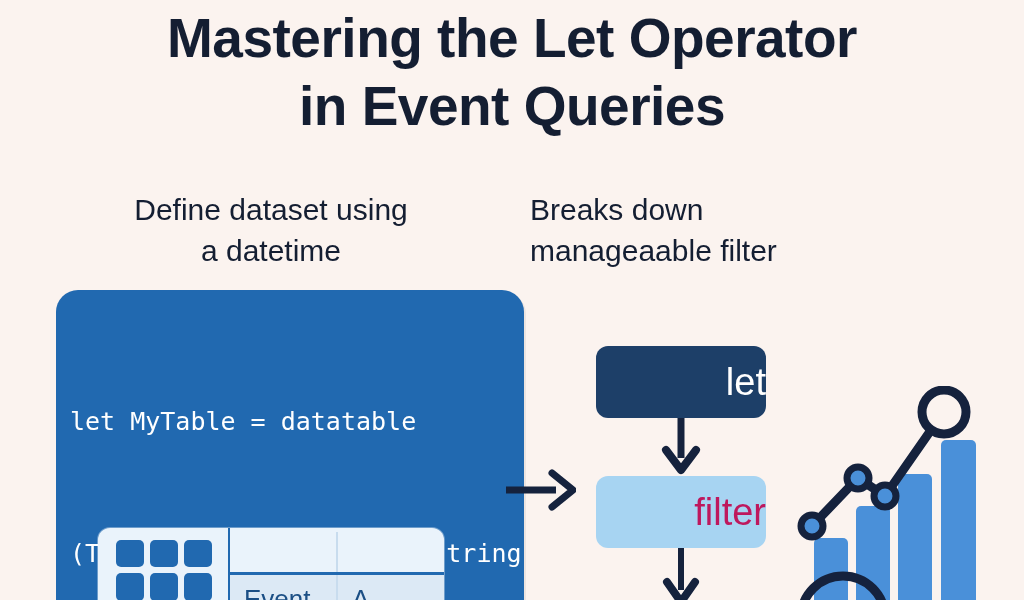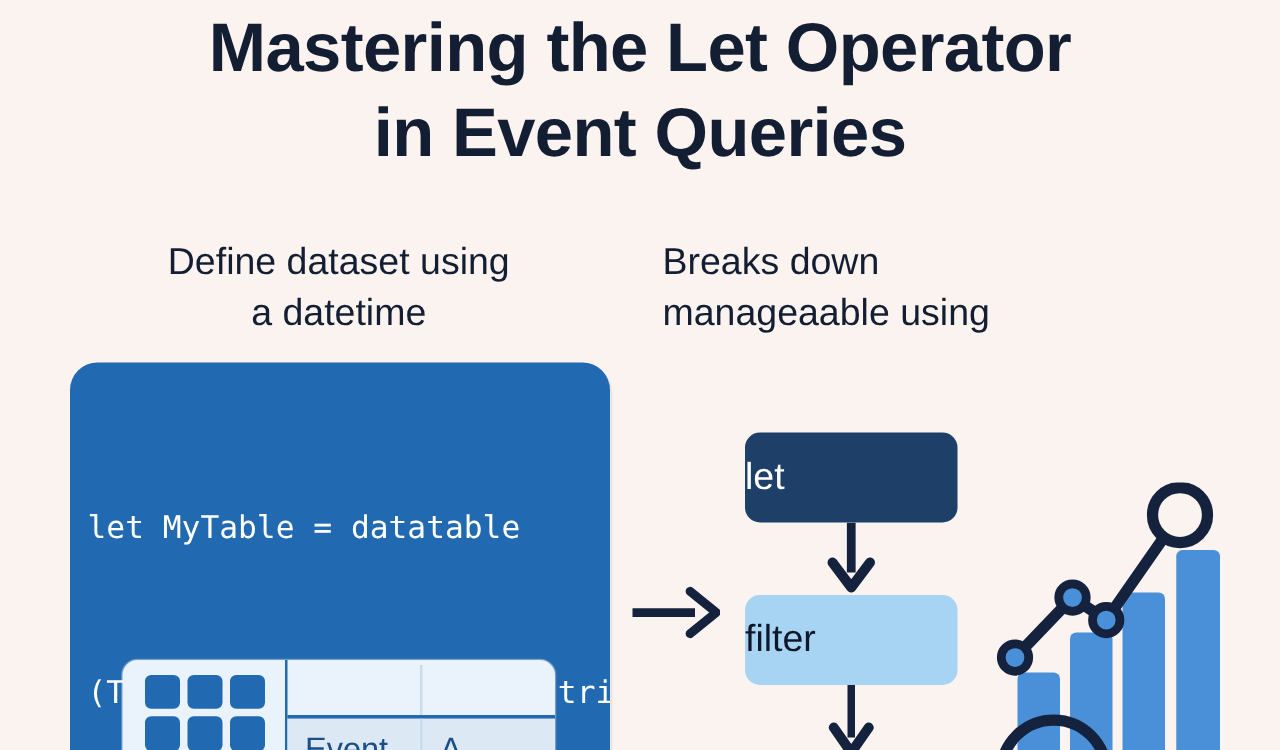--- a/index.html
+++ b/index.html
@@ -66,20 +66,21 @@
   .code-panel {
     position: absolute;
     left: 56px;
     top: 290px;
     width: 432px;
     height: 310px;
     background: #2169b0;
     border-radius: 22px 22px 0 0;
     overflow: hidden;
     box-shadow: 2px 2px 0 rgba(0,0,0,0.06);
+    padding-left: 36px;
   }
   .code-lines {
     position: absolute;
     left: 0;
     top: 22px;
     width: 470px;
     font-family: "DejaVu Sans Mono", monospace;
     font-size: 25px;
     line-height: 44px;
     color: #ffffff;
@@ -172,32 +173,32 @@
     left: 596px;
     top: 346px;
     width: 170px;
   }
   .flow-box {
     width: 170px;
     height: 72px;
     border-radius: 12px;
     display: flex;
     align-items: center;
-    justify-content: flex-start;
-    font-size: 30px;
+    justify-content: flex-end;
+    font-size: 38px;
     font-weight: 400;
     box-sizing: border-box;
   }
   .flow-box.dark {
     background: #1d3f68;
     color: #ffffff;
   }
   .flow-box.light {
     background: #a7d4f2;
-    color: #0f172a;
+    color: #be185d;
   }
   .flow-arrow {
     width: 170px;
     height: 58px;
     display: block;
   }
 
   
   .chart-icon {
     position: absolute;
@@ -217,21 +218,21 @@
     <span class="title-line">in Event Queries</span>
   </div>
 
   <div class="caption caption-left">
     <span>Define dataset using</span>
     <span>a datetime</span>
   </div>
 
   <div class="caption caption-right">
     <span>Breaks down</span>
-    <span>manageaable using</span>
+    <span>manageaable filter</span>
   </div>
 
   <div class="code-panel">
     <div class="code-lines">
       <span class="code-line">let MyTable = datatable</span>
       <span class="code-line">(Time: datetime, Event, string)</span>
       
       
       
     </div>

